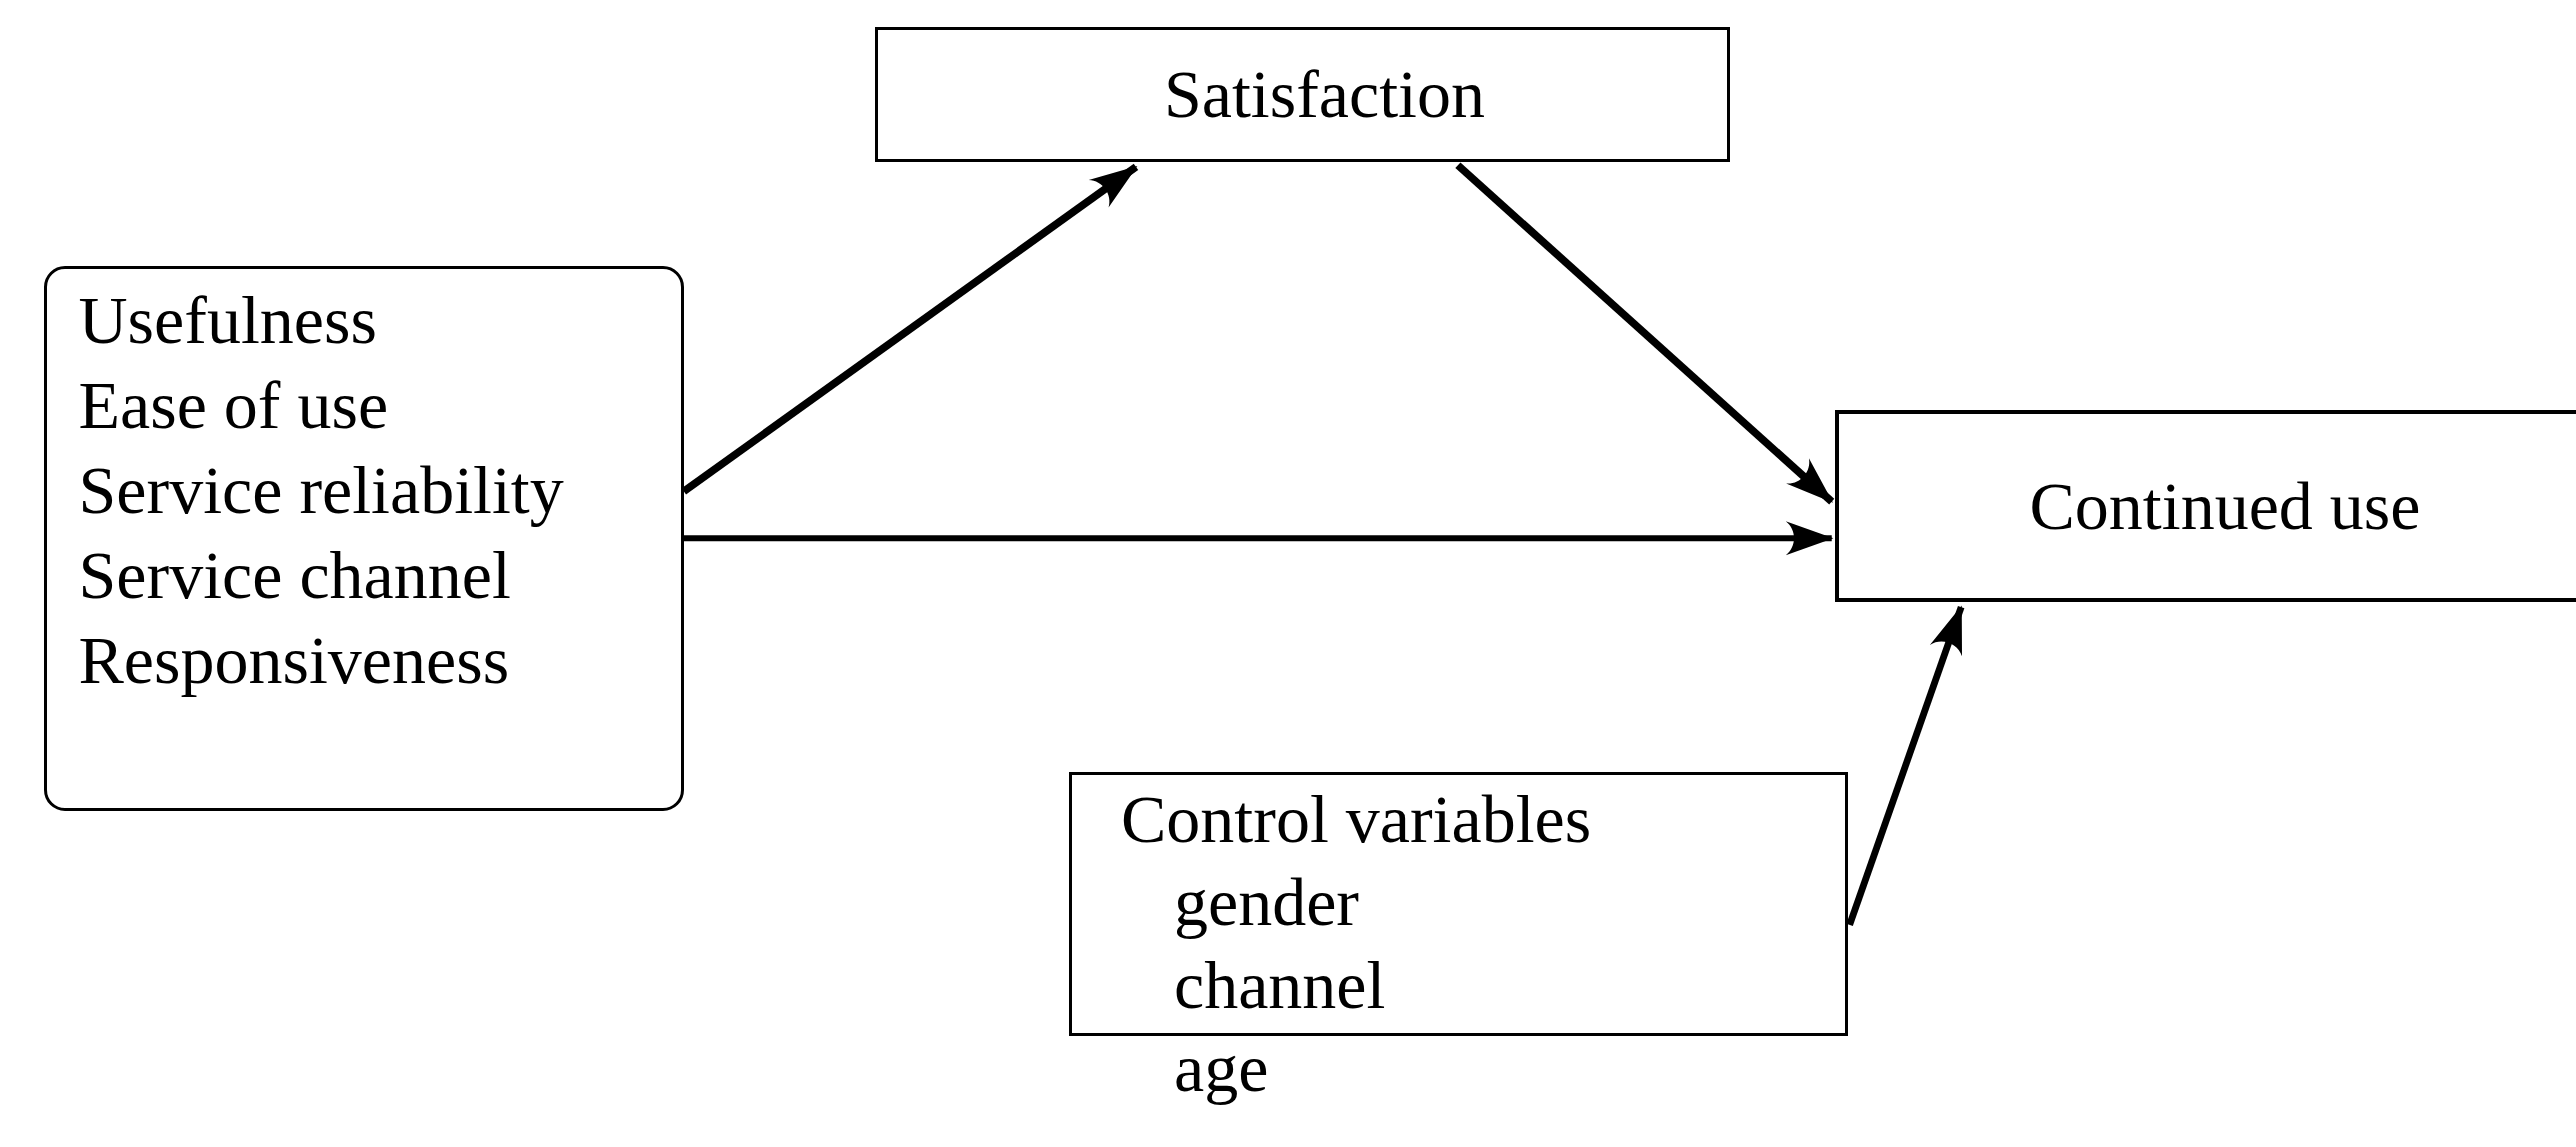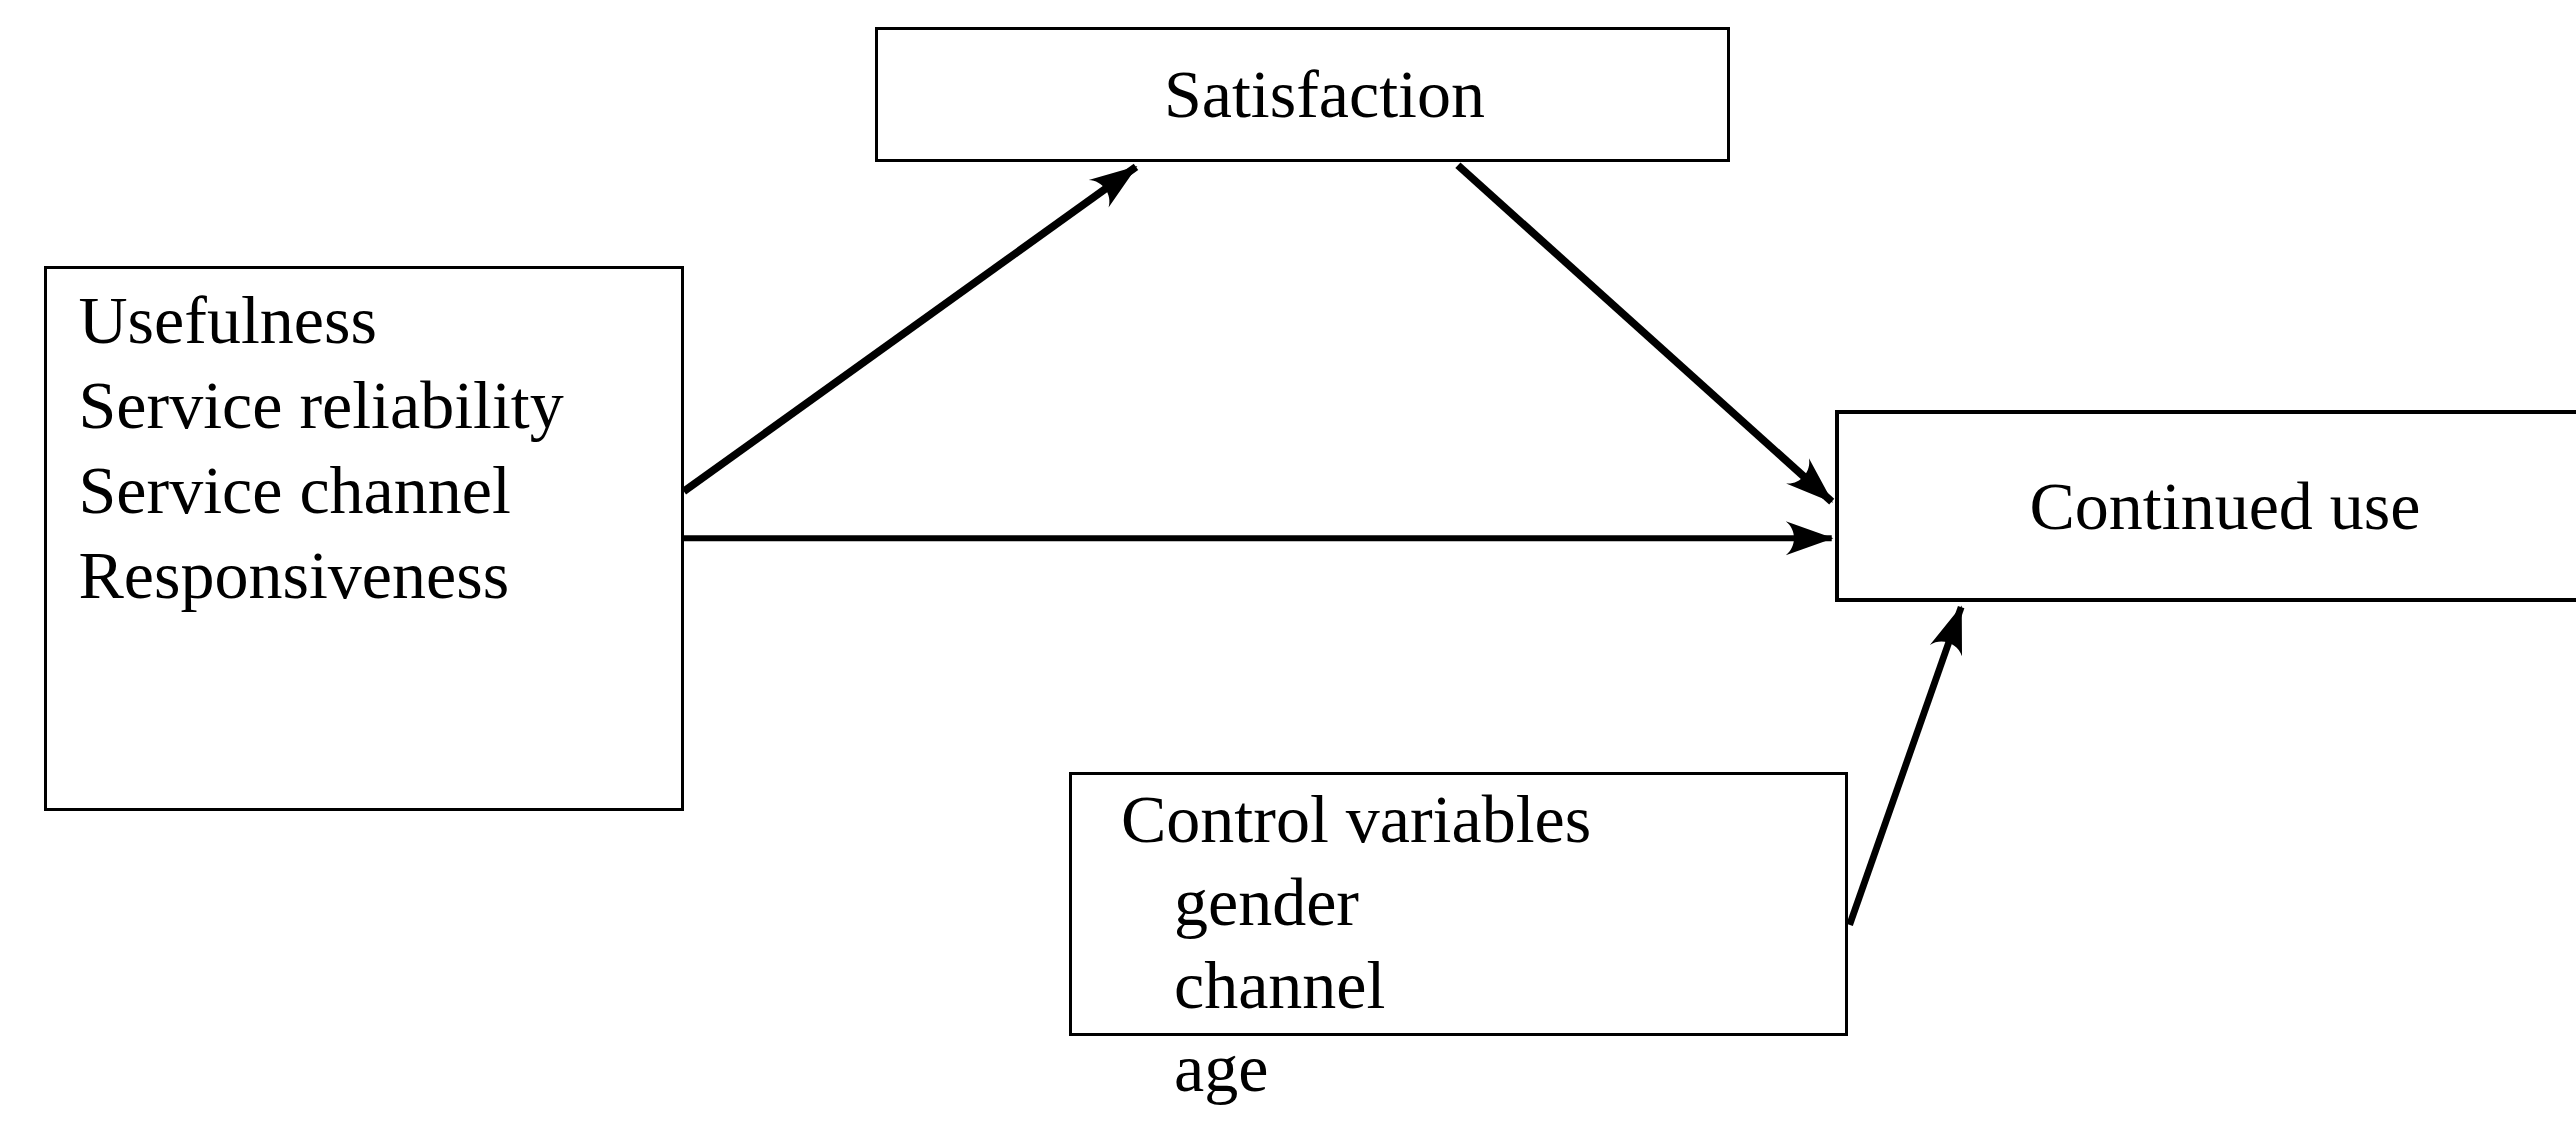--- a/index.html
+++ b/index.html
@@ -24,20 +24,21 @@
     font-size: 68px;
     line-height: 85px;
     color: #000000;
   }
   .node-antecedents {
     left: 44px;
     top: 266px;
     width: 640px;
     height: 545px;
     padding: 8.5px 0 0 31.5px;
+    border-radius: 21px;
   }
   .node-antecedents .line {
     line-height: 85px;
     white-space: nowrap;
   }
   .node-satisfaction {
     left: 875px;
     top: 27px;
     width: 855px;
     height: 135px;
@@ -99,20 +100,21 @@
 
     <line x1="803" y1="632" x2="2151" y2="632" stroke-width="7" marker-end="url(#arrowhead)"></line>
 
     <line x1="1712" y1="194" x2="2151" y2="589" stroke-width="9" marker-end="url(#arrowhead)"></line>
 
     <line x1="2172" y1="1086" x2="2303" y2="713" stroke-width="8" marker-end="url(#arrowhead)"></line>
   </svg>
 
   <div class="node node-antecedents">
     <div class="line">Usefulness</div>
+    <div class="line">Ease of use</div>
     <div class="line">Service reliability</div>
     <div class="line">Service channel</div>
     <div class="line">Responsiveness</div>
   </div>
 
   <div class="node node-satisfaction">
     <span>Satisfaction</span>
   </div>
 
   <div class="node node-continued">

